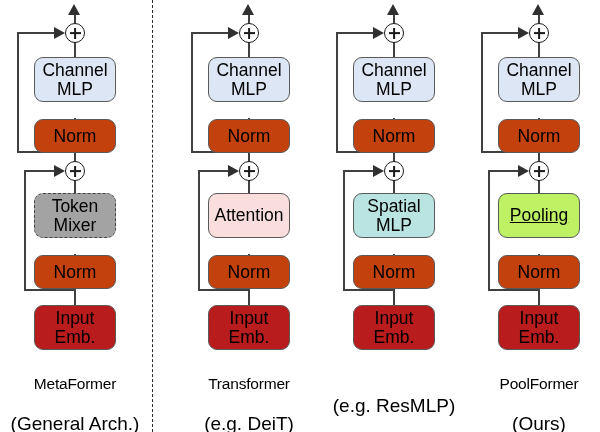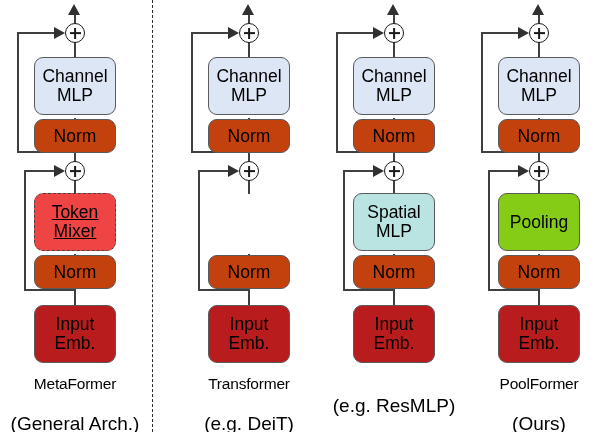--- a/index.html
+++ b/index.html
@@ -41,30 +41,30 @@
     line-height: 1.08;
     font-size: 17.5px;
     color: #000;
     text-align: center;
     left: 34px;
     width: 82px;
     z-index: 3;
     white-space: nowrap;
   }
   .box .ln { display: block; }
-  .box-2line { height: 58px; text-align: right; }
+  .box-2line { height: 45px; text-align: right; }
   .box-1line { height: 34px; }
 
   .fill-blue   { background: #dce6f5; }
   .fill-cream  { background: #c2410c; }
   .fill-pink   { background: #f9dedd; }
   .fill-teal   { background: #b9e4e2; }
-  .fill-purple { background: #84cc16; }
+  .fill-purple { background: #bef264; text-decoration: underline; }
   .fill-gray   { background: #b91c1c; }
-  .fill-none   { background: #ef4444; border-style: dashed; border-width: 1.7px; border-color: #444; text-decoration: underline; }
+  .fill-none   { background: #a3a3a3; border-style: dashed; border-width: 1.7px; border-color: #444; }
 
   
   .pos-mlp   { top: 57px; }
   .pos-norm1 { top: 119px; }
   .pos-mixer { top: 193px; }
   .pos-norm2 { top: 255px; }
   .pos-input { top: 305px; }
 
   
   .plus {
@@ -237,20 +237,23 @@
       <div class="skip2-head"></div>
       <div class="plus plus-top"></div>
       <div class="plus plus-mid"></div>
       <div class="box box-2line pos-mlp fill-blue">
         <span class="ln">Channel</span>
         <span class="ln">MLP</span>
       </div>
       <div class="box box-1line pos-norm1 fill-cream">
         <span class="ln">Norm</span>
       </div>
+      <div class="box box-2line pos-mixer fill-pink">
+        <span class="ln">Attention</span>
+      </div>
       <div class="box box-1line pos-norm2 fill-cream">
         <span class="ln">Norm</span>
       </div>
       <div class="box box-2line pos-input fill-gray">
         <span class="ln">Input</span>
         <span class="ln">Emb.</span>
       </div>
       <div class="caption">
         <div class="cap-title">Transformer</div>
         <div class="cap-sub">(e.g. DeiT)</div>

